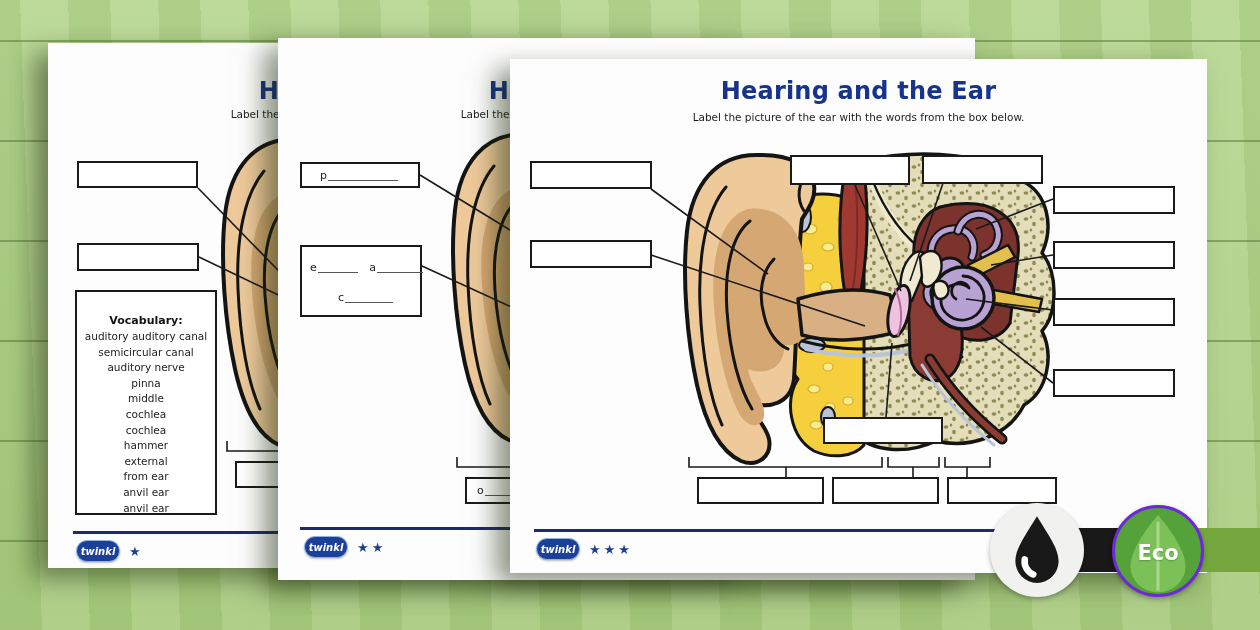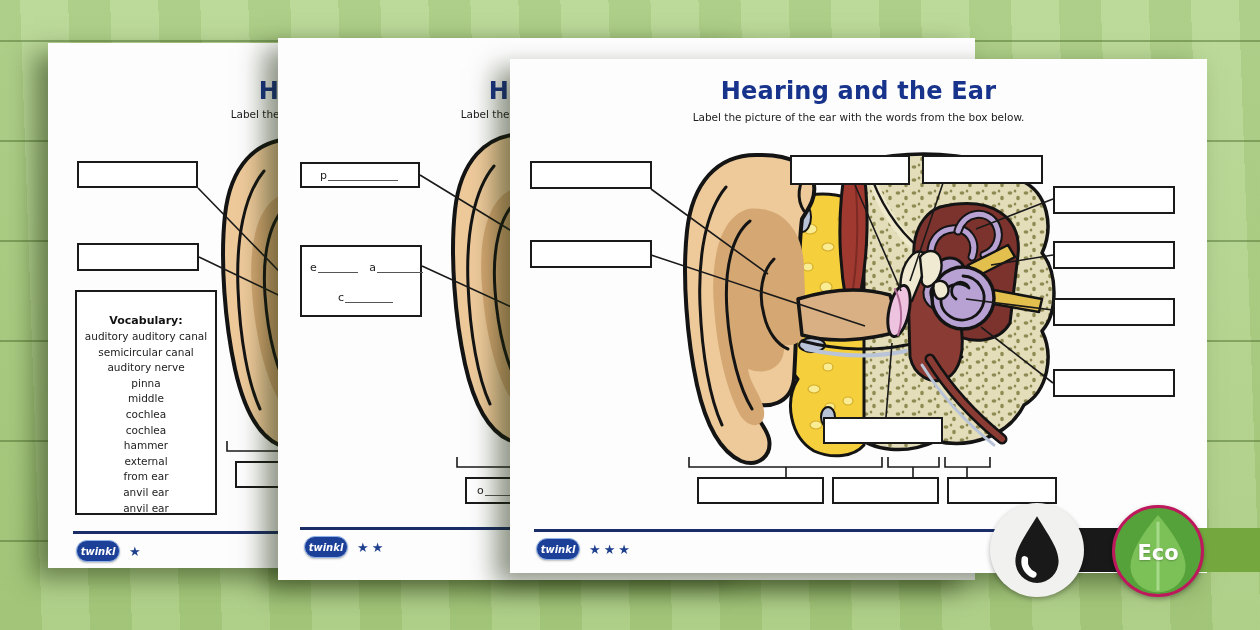--- a/index.html
+++ b/index.html
@@ -42,21 +42,21 @@
   .blank{display:inline-block;border-bottom:1.5px solid #555;height:11px;vertical-align:-2px;margin-left:1px;}
   
   .bar{position:absolute;height:44px;top:528px;z-index:5;}
   #bar-black{left:1038px;width:132px;background:var(--ink);}
   #bar-green{left:1152px;width:108px;background:var(--ecobar);}
   .badge{position:absolute;border-radius:50%;z-index:6;}
   #ink-badge{left:990px;top:503px;width:94px;height:94px;background:#f1f1ef;
     box-shadow:0 2px 5px rgba(0,0,0,.3);}
   #ink-badge svg{width:100%;height:100%;}
   #eco-badge{left:1112px;top:505px;width:92px;height:92px;background:var(--eco);
-    border:3px solid #be185d;box-shadow:0 2px 5px rgba(0,0,0,.3);overflow:hidden;}
+    border:3px solid #6d28d9;box-shadow:0 2px 5px rgba(0,0,0,.3);overflow:hidden;}
   #eco-badge svg{width:100%;height:100%;display:block;}
   #eco-text{position:absolute;left:0;right:0;top:33px;text-align:center;color:#fff;
     font-weight:bold;font-size:21px;text-shadow:0 1px 2px rgba(0,0,0,.25);}
 </style>
 </head>
 <body>
 
 <svg width="0" height="0" style="position:absolute" aria-hidden="true">
   <defs>
     <pattern id="boneDots" width="16" height="13" patternUnits="userSpaceOnUse">

